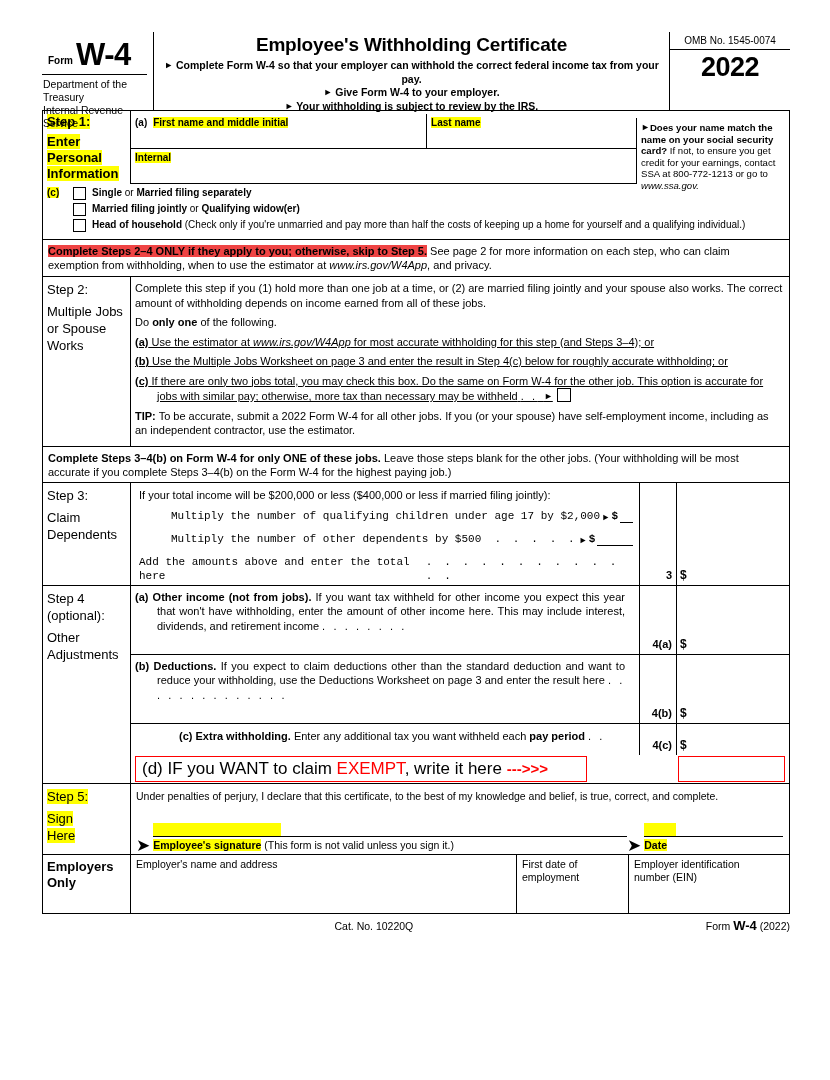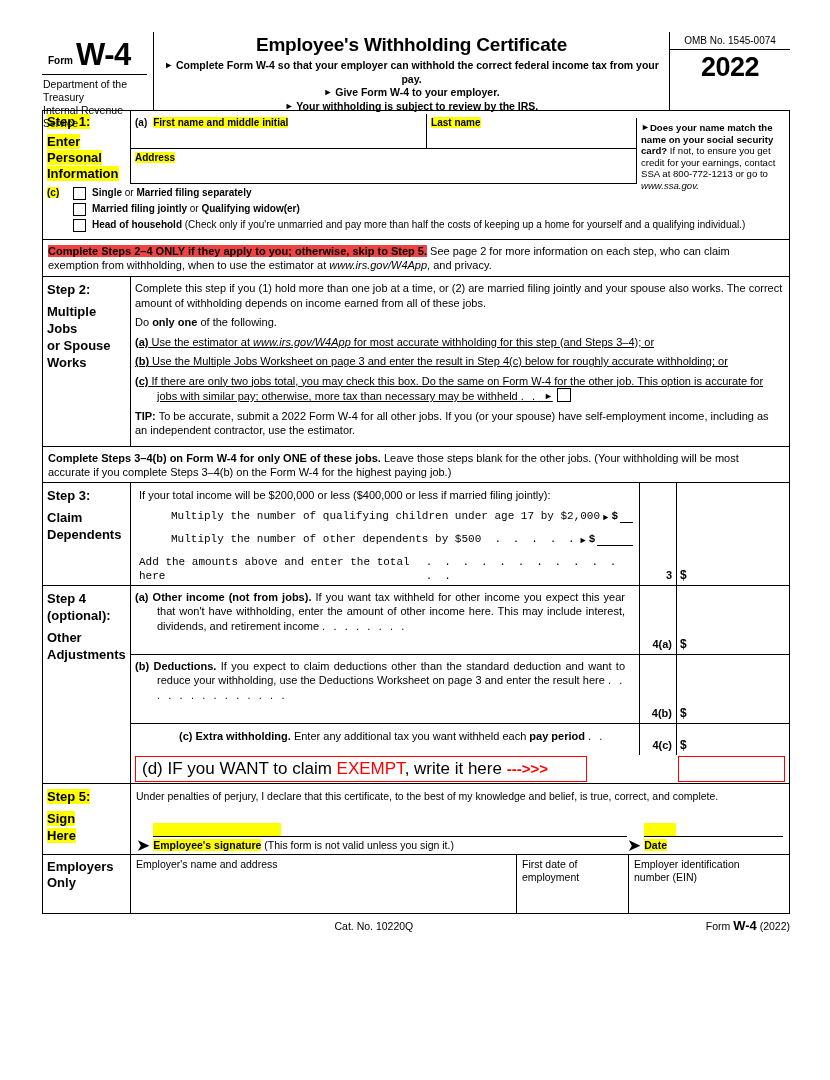--- a/index.html
+++ b/index.html
@@ -108,21 +108,21 @@
 
   
   .frame { border: 1.6px solid #000; border-bottom: none; }
   .row { display: flex; }
   .stepcol {
     width: 80px;
     flex: 0 0 80px;
     border-right: 1.6px solid #000;
     padding: 4px 3px 4px 4px;
     font-size: 13px;
-    font-weight: bold;
+    font-weight: normal;
     line-height: 17px;
   }
   .bodycol { flex: 1; min-width: 0; }
 
   
   .s1 { border-top: 1.6px solid #000; border-left: 1.6px solid #000;
         border-right: 1.6px solid #000; }
   .s1row { display: flex; align-items: flex-end; }
   .s1-left { width: 80px; flex: 0 0 80px; border-right: 1.6px solid #000;
              padding: 3px 3px 2px 4px; }
@@ -295,21 +295,21 @@
       <div class="s1-main">
         <div class="s1-namerow">
           <div class="s1-f-first">
             <span class="fieldlabel"><span class="tag">(a)</span><span class="hl-y">First name and middle initial</span></span>
           </div>
           <div class="s1-f-last">
             <span class="fieldlabel hl-y">Last name</span>
           </div>
         </div>
         <div class="s1-addr">
-          <span class="fieldlabel hl-y">Address</span>
+          <span class="fieldlabel hl-y">Internal</span>
         </div>
       </div>
 
       <div class="s1-right">
         <div class="ssn-note">
           <span class="arrow">►</span><span class="b">Does your name match the name on your social security card?</span><span> If not, to ensure you get credit for your earnings, contact SSA at 800-772-1213 or go to </span><span class="i">www.ssa.gov.</span>
         </div>
       </div>
     </div>
 

